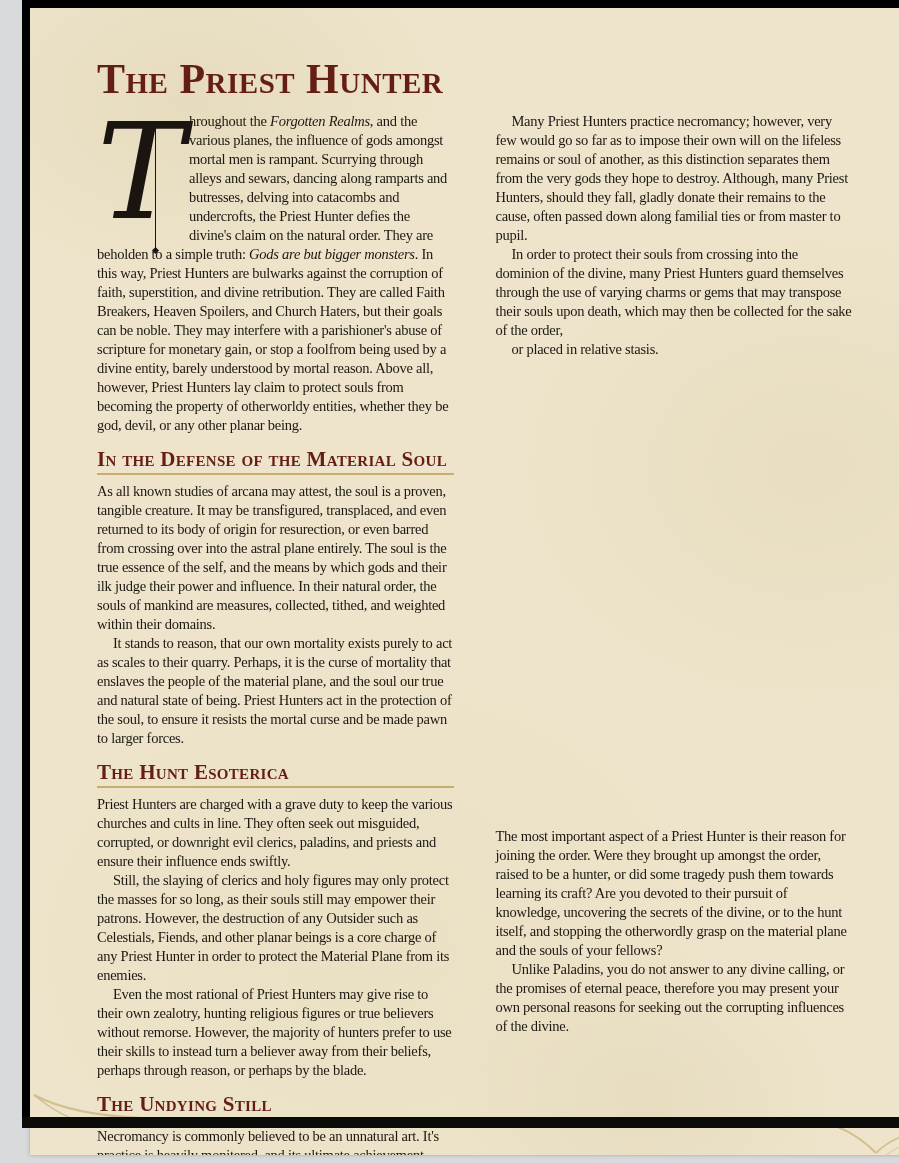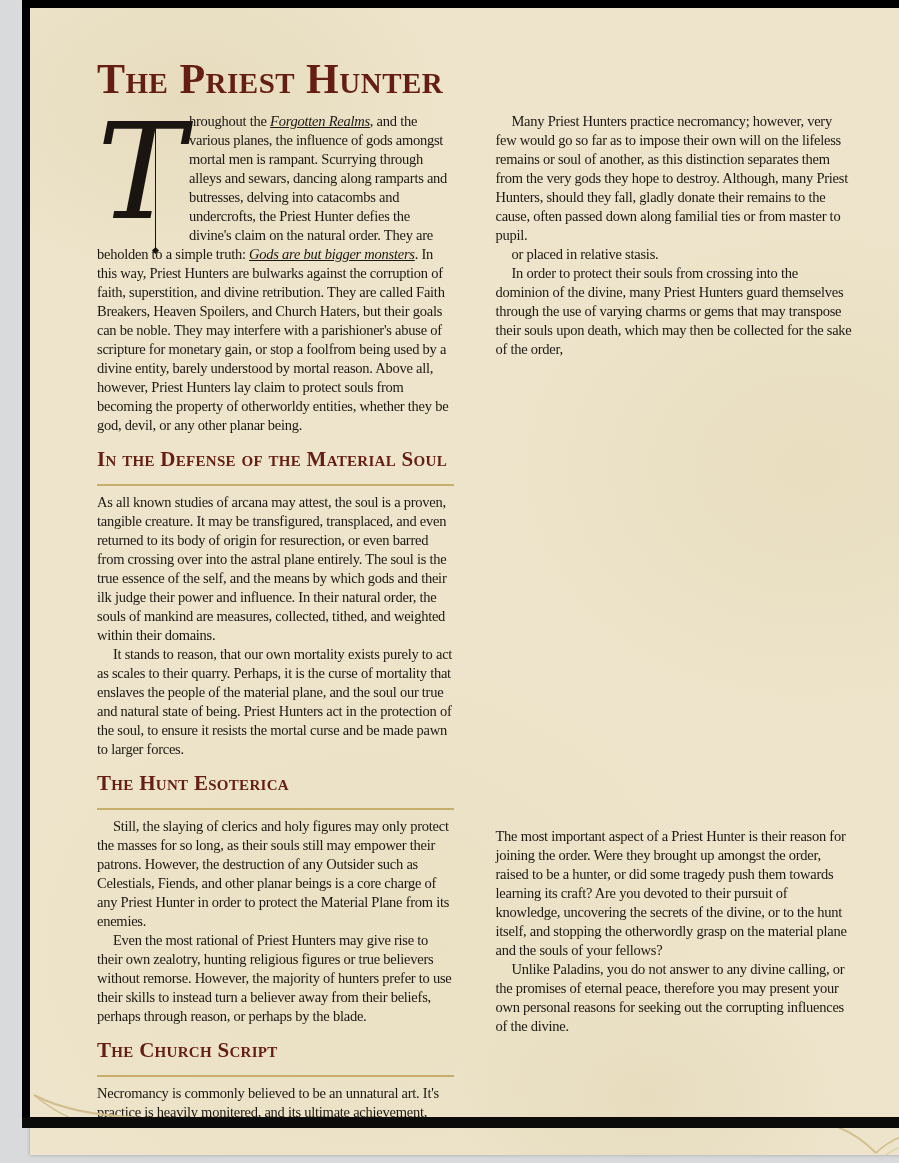--- a/index.html
+++ b/index.html
@@ -40,32 +40,32 @@
   .col { flex:1 1 0; min-width:0; }
 
   p, .body-text {
     font-size:14.5px;
     line-height:19px;
     letter-spacing:-0.25px;
     color:#1c1812;
     text-align:left;
   }
   p.indent { text-indent:1.1em; }
-  .i { font-style:italic;text-decoration:underline; }
+  .i { font-style:italic; }
 
   h2.section-heading {
     font-family:"Liberation Serif", serif;
     font-variant:small-caps;
     font-weight:700;
     font-size:21px;
     line-height:1.1;
     color:#651e14;
     letter-spacing:.3px;
     border-bottom:2px solid #c9ad6a;
-    padding-bottom:13px;
+    padding-bottom:2px;
     margin:13px 0 7px 0;
   }
 
   .dropcap {
     float:left;
     width:84px;
     height:118px;
     margin:6px 8px 0 0;
     font-family:"DejaVu Serif", serif;
     font-style:italic;
@@ -127,36 +127,37 @@
           </div>
 
           <section>
             <h2 class="section-heading">In the Defense of the Material Soul</h2>
             <p>As all known studies of arcana may attest, the soul is a proven, tangible creature. It may be transfigured, transplaced, and even returned to its body of origin for resurection, or even barred from crossing over into the astral plane entirely. The soul is the true essence of the self, and the means by which gods and their ilk judge their power and influence. In their natural order, the souls of mankind are measures, collected, tithed, and weighted within their domains.</p>
             <p class="indent">It stands to reason, that our own mortality exists purely to act as scales to their quarry. Perhaps, it is the curse of mortality that enslaves the people of the material plane, and the soul our true and natural state of being. Priest Hunters act in the protection of the soul, to ensure it resists the mortal curse and be made pawn to larger forces.</p>
           </section>
 
           <section>
             <h2 class="section-heading">The Hunt Esoterica</h2>
+            <p>Priest Hunters are charged with a grave duty to keep the various churches and cults in line. They often seek out misguided, corrupted, or downright evil clerics, paladins, and priests and ensure their influence ends swiftly.</p>
             <p class="indent">Still, the slaying of clerics and holy figures may only protect the masses for so long, as their souls still may empower their patrons. However, the destruction of any Outsider such as Celestials, Fiends, and other planar beings is a core charge of any Priest Hunter in order to protect the Material Plane from its enemies.</p>
             <p class="indent">Even the most rational of Priest Hunters may give rise to their own zealotry, hunting religious figures or true believers without remorse. However, the majority of hunters prefer to use their skills to instead turn a believer away from their beliefs, perhaps through reason, or perhaps by the blade.</p>
           </section>
 
           <section>
-            <h2 class="section-heading">The Church Script</h2>
+            <h2 class="section-heading">The Undying Still</h2>
             <p><span>Necromancy is commonly believed to be an unnatural art. It's practice is heavily monitered, and its ultimate achievement, </span></p>
           </section>
 
         </div>
 
         <div class="col">
 
           <p class="indent">Many Priest Hunters practice necromancy; however, very few would go so far as to impose their own will on the lifeless remains or soul of another, as this distinction separates them from the very gods they hope to destroy. Although, many Priest Hunters, should they fall, gladly donate their remains to the cause, often passed down along familial ties or from master to pupil.</p>
+          <p class="indent">In order to protect their souls from crossing into the dominion of the divine, many Priest Hunters guard themselves through the use of varying charms or gems that may transpose their souls upon death, which may then be collected for the sake of the order,</p>
           <p class="indent">or placed in relative stasis.</p>
-          <p class="indent">In order to protect their souls from crossing into the dominion of the divine, many Priest Hunters guard themselves through the use of varying charms or gems that may transpose their souls upon death, which may then be collected for the sake of the order,</p>
 
           <section class="section-creating">
             <p>The most important aspect of a Priest Hunter is their reason for joining the order. Were they brought up amongst the order, raised to be a hunter, or did some tragedy push them towards learning its craft? Are you devoted to their pursuit of knowledge, uncovering the secrets of the divine, or to the hunt itself, and stopping the otherwordly grasp on the material plane and the souls of your fellows?</p>
             <p class="indent">Unlike Paladins, you do not answer to any divine calling, or the promises of eternal peace, therefore you may present your own personal reasons for seeking out the corrupting influences of the divine.</p>
           </section>
 
         </div>
 
       </div>
     </div>

